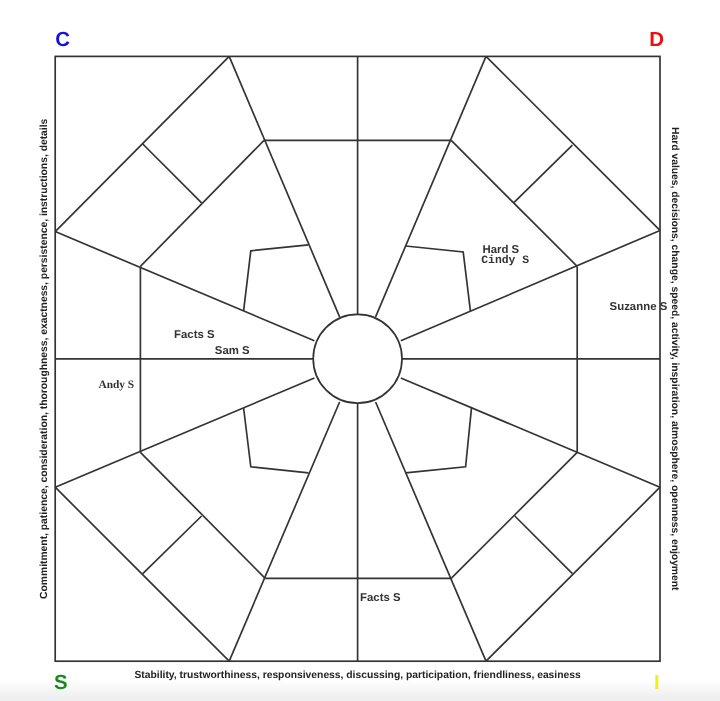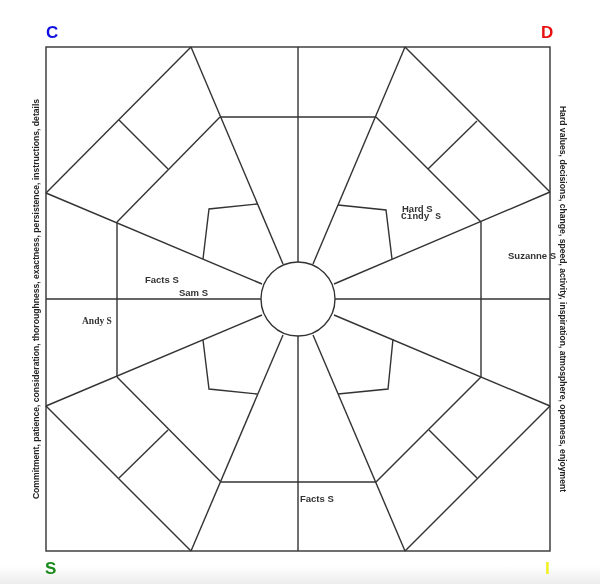--- a/index.html
+++ b/index.html
@@ -90,20 +90,21 @@
 
       <circle cx="298" cy="299" r="37" fill="#fff"></circle>
     </g>
   </svg>
 
   <div class="corner" style="left: 46px; top: 24px; color: rgb(16, 16, 224);">C</div>
   <div class="corner" style="left: 541px; top: 24px; color: rgb(232, 16, 16);">D</div>
   <div class="corner" style="left: 45px; top: 560px; color: rgb(26, 138, 26);">S</div>
   <div class="corner" style="left: 545px; top: 560px; color: rgb(240, 240, 32);">I</div>
 
+  <div class="side-h" style="left:46px; top:557px; width:504px;">Stability, trustworthiness, responsiveness, discussing, participation, friendliness, easiness</div>
   <div class="side-v" style="left:-204px; top:293px; transform: rotate(-90deg);">Commitment, patience, consideration, thoroughness, exactness, persistence, instructions, details</div>
   <div class="side-v" style="left:323px; top:293px; transform: rotate(90deg);">Hard values, decisions, change, speed, activity, inspiration, atmosphere, openness, enjoyment</div>
 
   <div class="name" style="left:402px; top:204px;">Hard S</div>
   <div class="name" style="left:401px; top:212px;font-family:Liberation Mono, monospace;">Cindy S</div>
   <div class="name" style="left:508px; top:251px;">Suzanne S</div>
   <div class="name" style="left:145px; top:275px;">Facts S</div>
   <div class="name" style="left:179px; top:288px;">Sam S</div>
   <div class="name" style="left:82px; top:316px;font-family:Liberation Serif, serif;">Andy S</div>
   <div class="name" style="left:300px; top:494px;">Facts S</div>

